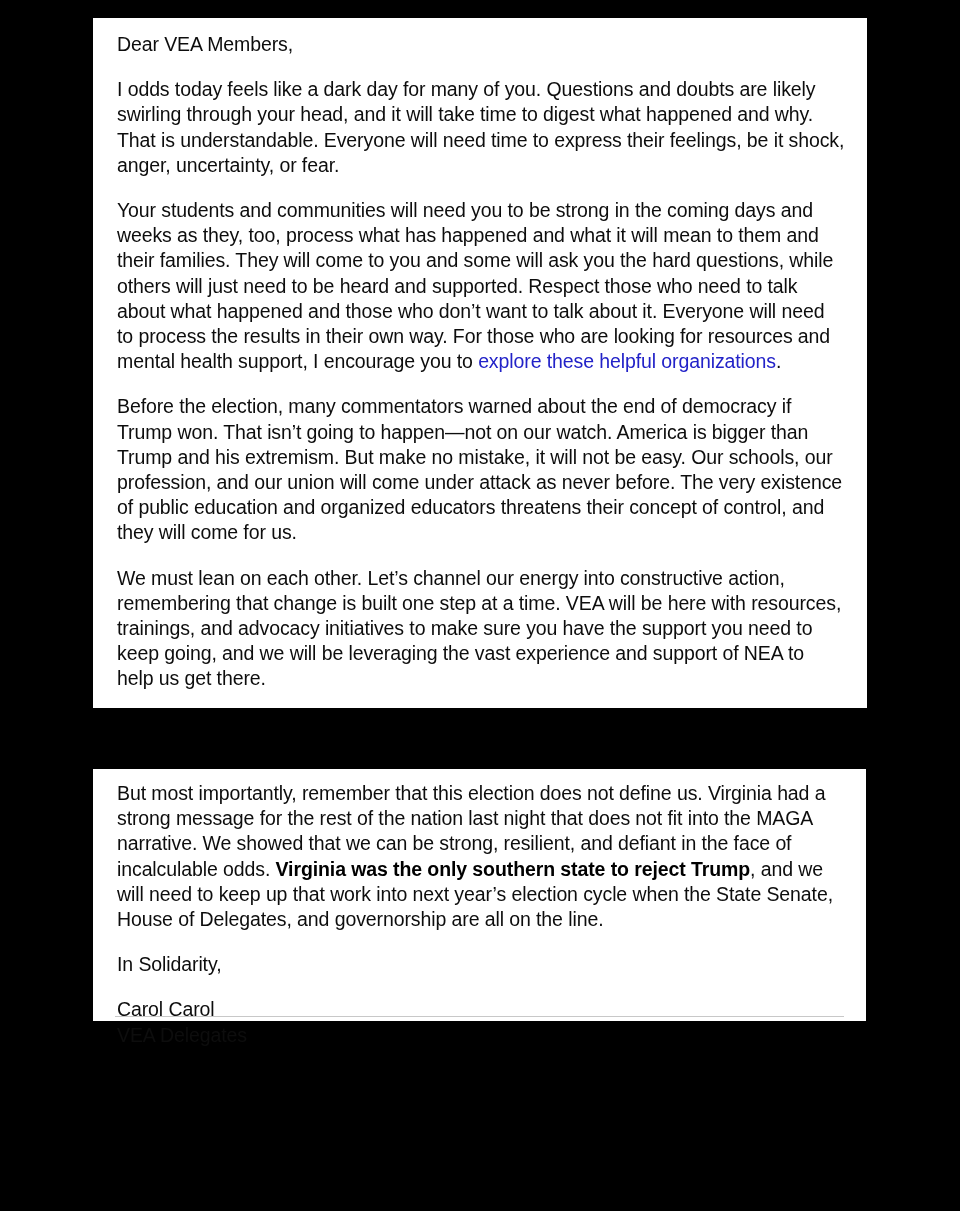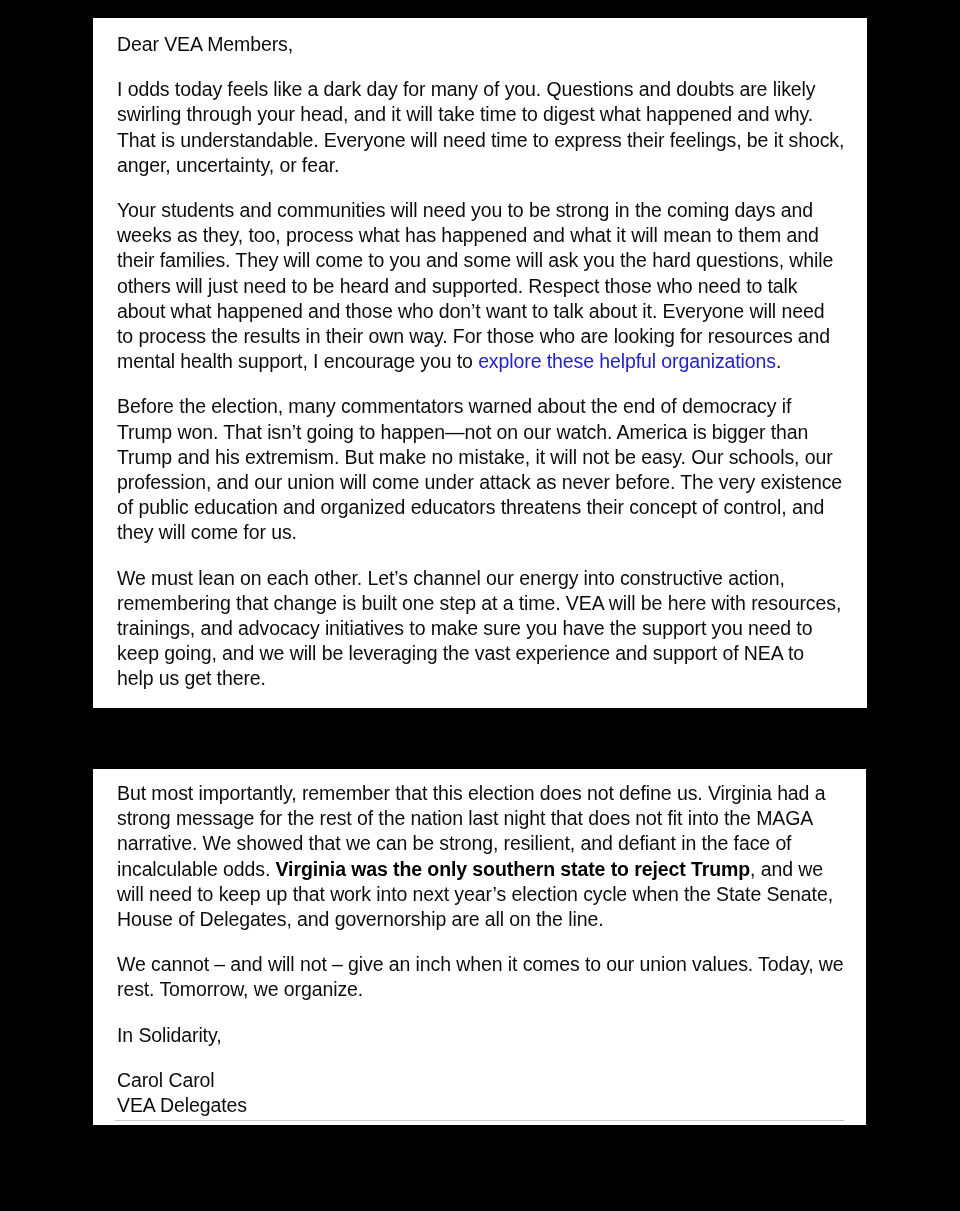--- a/index.html
+++ b/index.html
@@ -35,21 +35,21 @@
     top: 18px;
     width: 774px;
     height: 690px;
     padding: 14px 22px 10px 24px;
   }
 
   #card-bottom {
     left: 93px;
     top: 769px;
     width: 773px;
-    height: 356px;
+    height: 252px;
     padding: 12px 22px 6px 24px;
   }
 
   .para {
     font-size: 19.5px;
     line-height: 25.2px;
     letter-spacing: -0.1px;
     margin: 0 0 20px 0;
     color: #0d0d0d;
     word-spacing: 0px;
@@ -107,21 +107,20 @@
 
 
     <p class="para">We must lean on each other. Let’s channel our energy into constructive action, remembering that change is built one step at a time. VEA will be here with resources, trainings, and advocacy initiatives to make sure you have the support you need to keep going, and we will be leveraging the vast experience and support of NEA to help us get there.</p>
 
   </div>
 
   <div class="letter-card" id="card-bottom">
 
     <p class="para"><span>But most importantly, remember that this election does not define us. Virginia had a strong message for the rest of the nation last night that does not fit into the MAGA narrative. We showed that we can be strong, resilient, and defiant in the face of incalculable odds. </span><span class="bold">Virginia was the only southern state to reject Trump</span><span>, and we will need to keep up that work into next year’s election cycle when the State Senate, House of Delegates, and governorship are all on the line.</span></p>
 
-    <p class="para">We cannot – and will not – give an inch when it comes to our union values. Today, we rest. Tomorrow, we organize.</p>
 
     <p class="para">In Solidarity,</p>
 
     <p class="signature-block">
       <span class="sig-name">Carol Carol</span>
       <span class="sig-title">VEA Delegates</span>
     </p>
 
     <div class="divider"></div>
 

